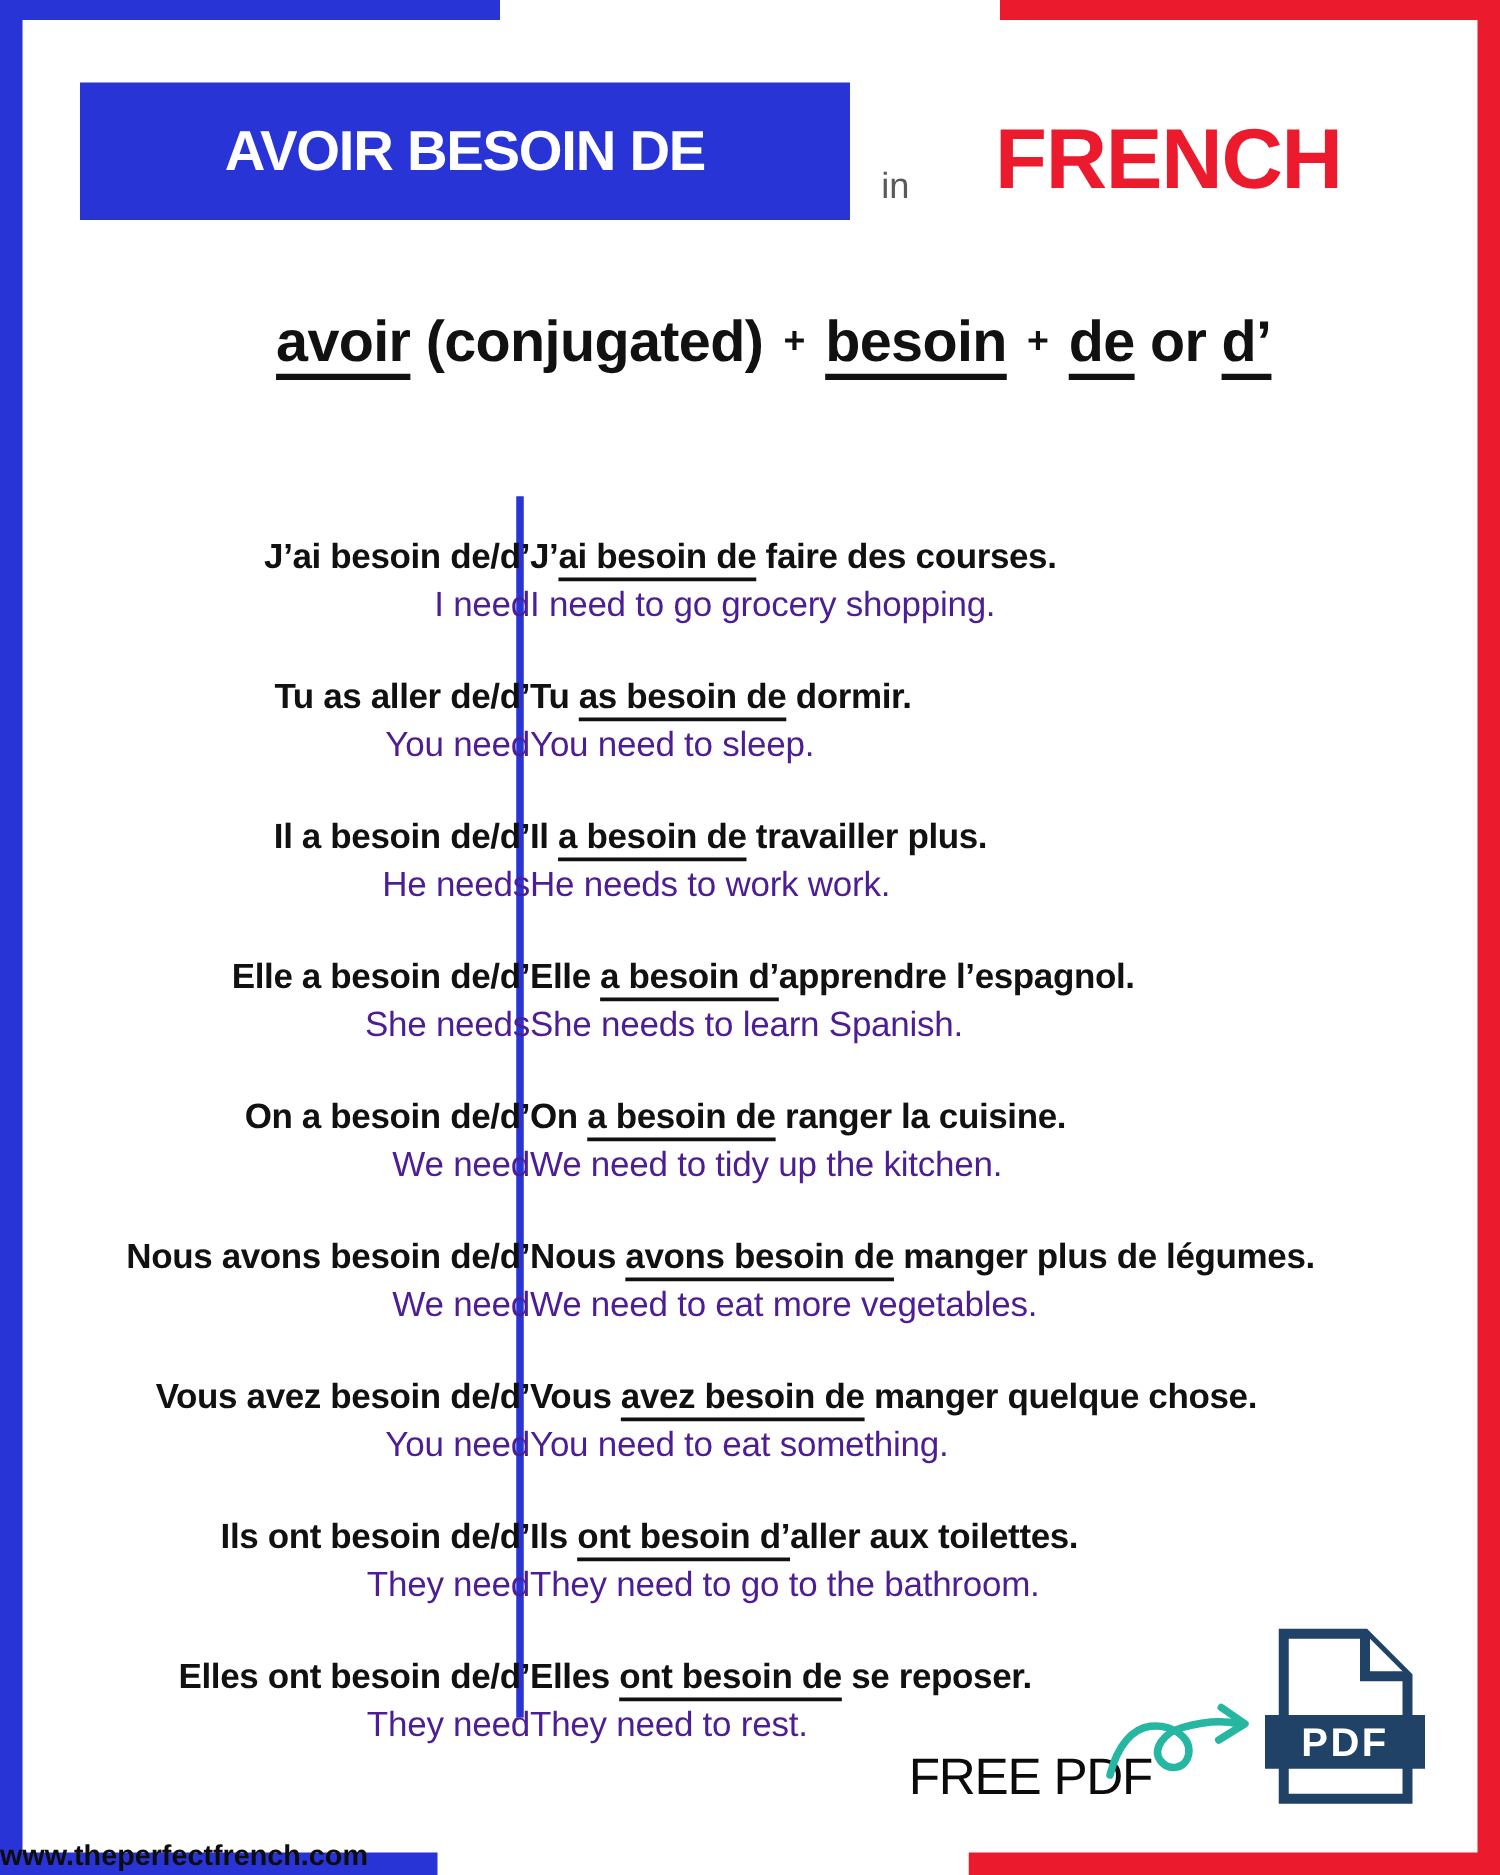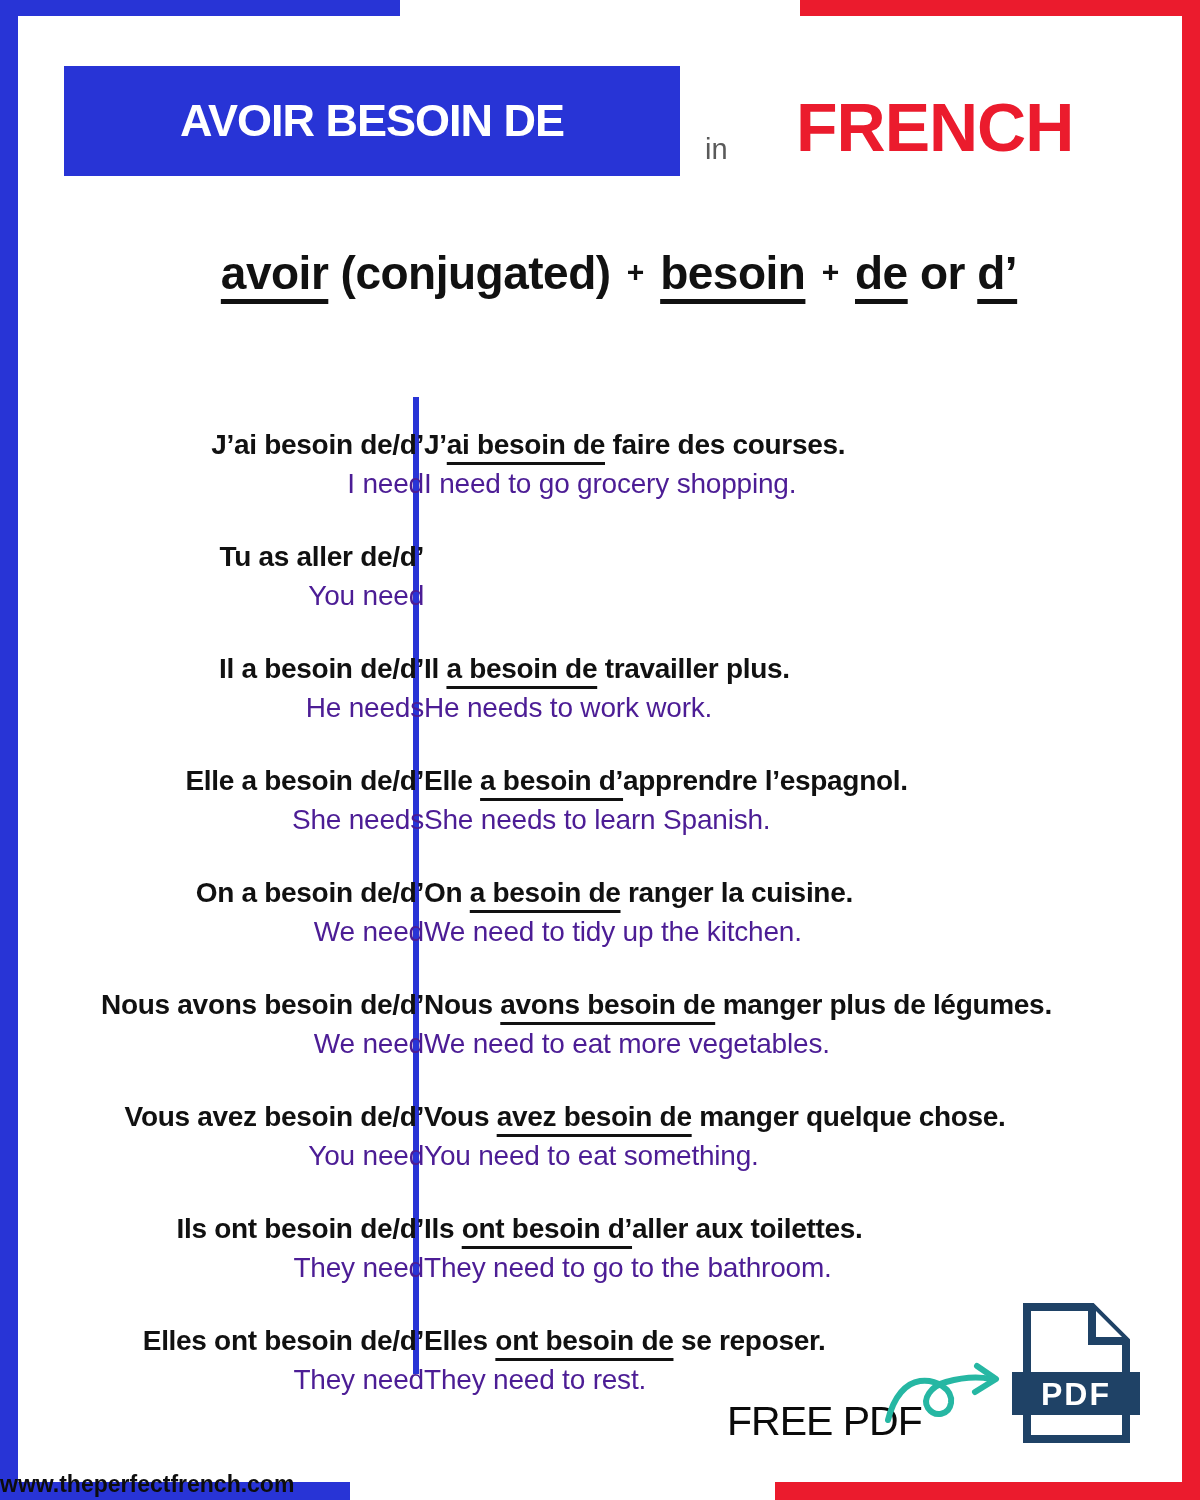--- a/index.html
+++ b/index.html
@@ -105,20 +105,24 @@
         <div class="cell-right">
           <div class="fr-bold ex"><span>J’</span><span class="u">ai besoin de</span><span> faire des courses.</span></div>
           <div class="en-sub">I need to go grocery shopping.</div>
         </div>
       </div>
       <div class="row">
         <div class="cell-left">
           <div class="fr-bold">Tu as aller de/d’</div>
           <div class="en-sub">You need</div>
         </div>
+        <div class="cell-right">
+          <div class="fr-bold ex"><span>Tu </span><span class="u">as besoin de</span><span> dormir.</span></div>
+          <div class="en-sub">You need to sleep.</div>
+        </div>
       </div>
       <div class="row">
         <div class="cell-left">
           <div class="fr-bold">Il a besoin de/d’</div>
           <div class="en-sub">He needs</div>
         </div>
         <div class="cell-right">
           <div class="fr-bold ex"><span>Il </span><span class="u">a besoin de</span><span> travailler plus.</span></div>
           <div class="en-sub">He needs to work work.</div>
         </div>

